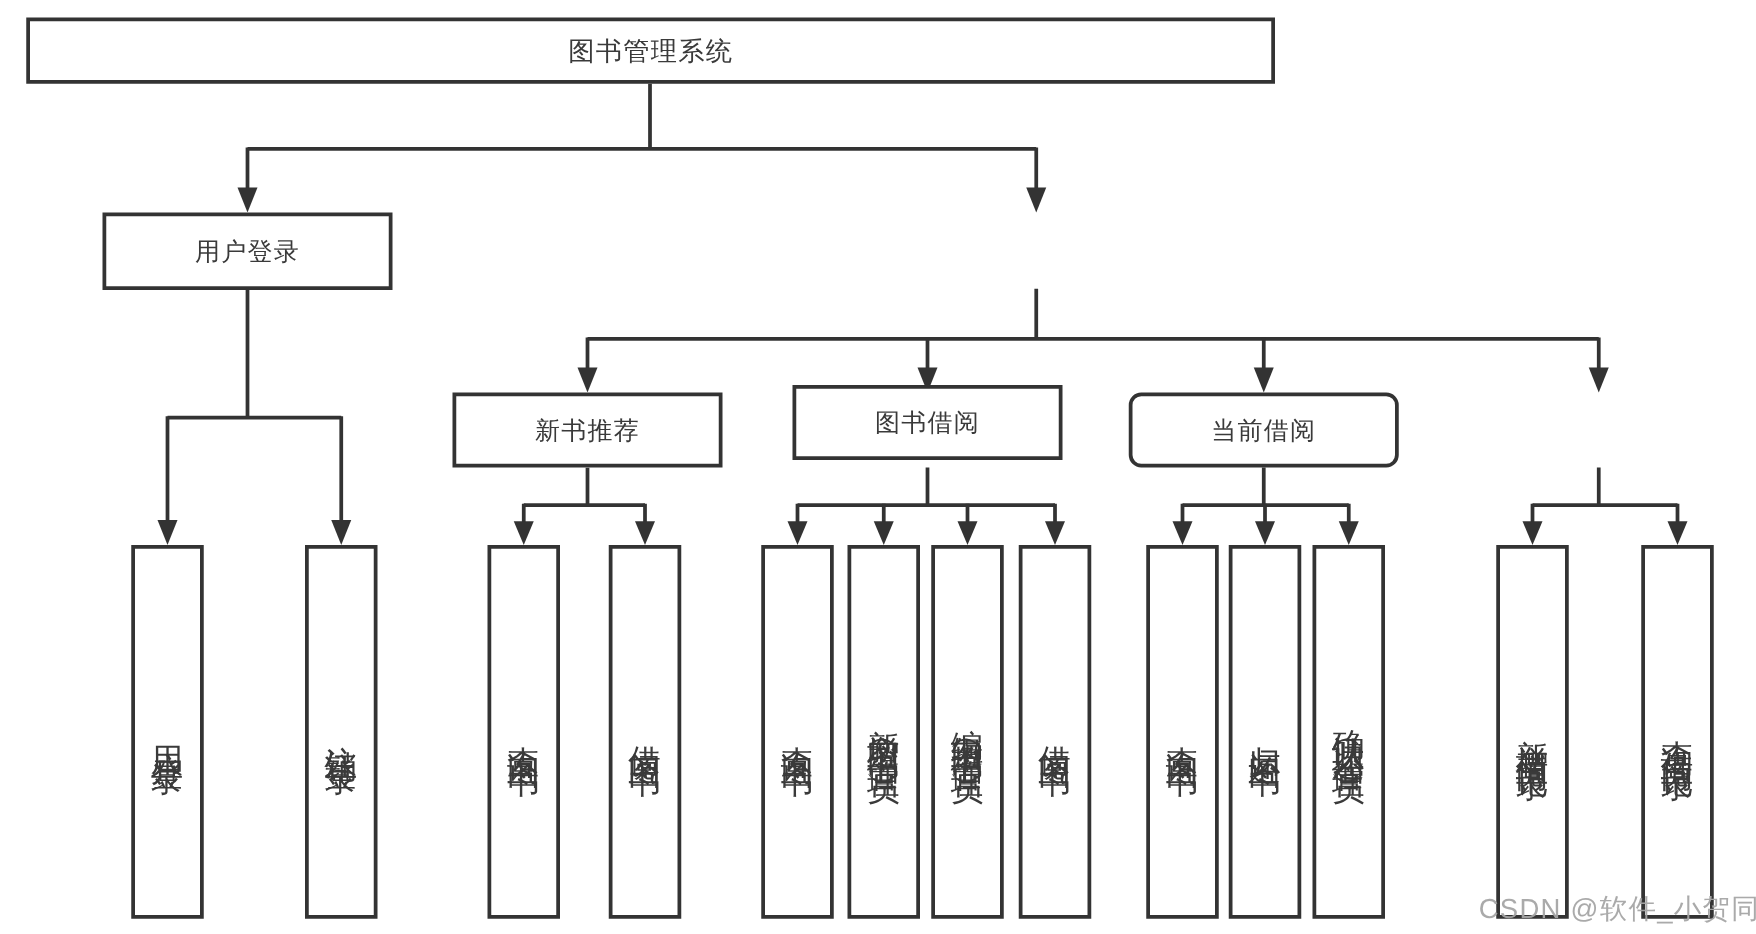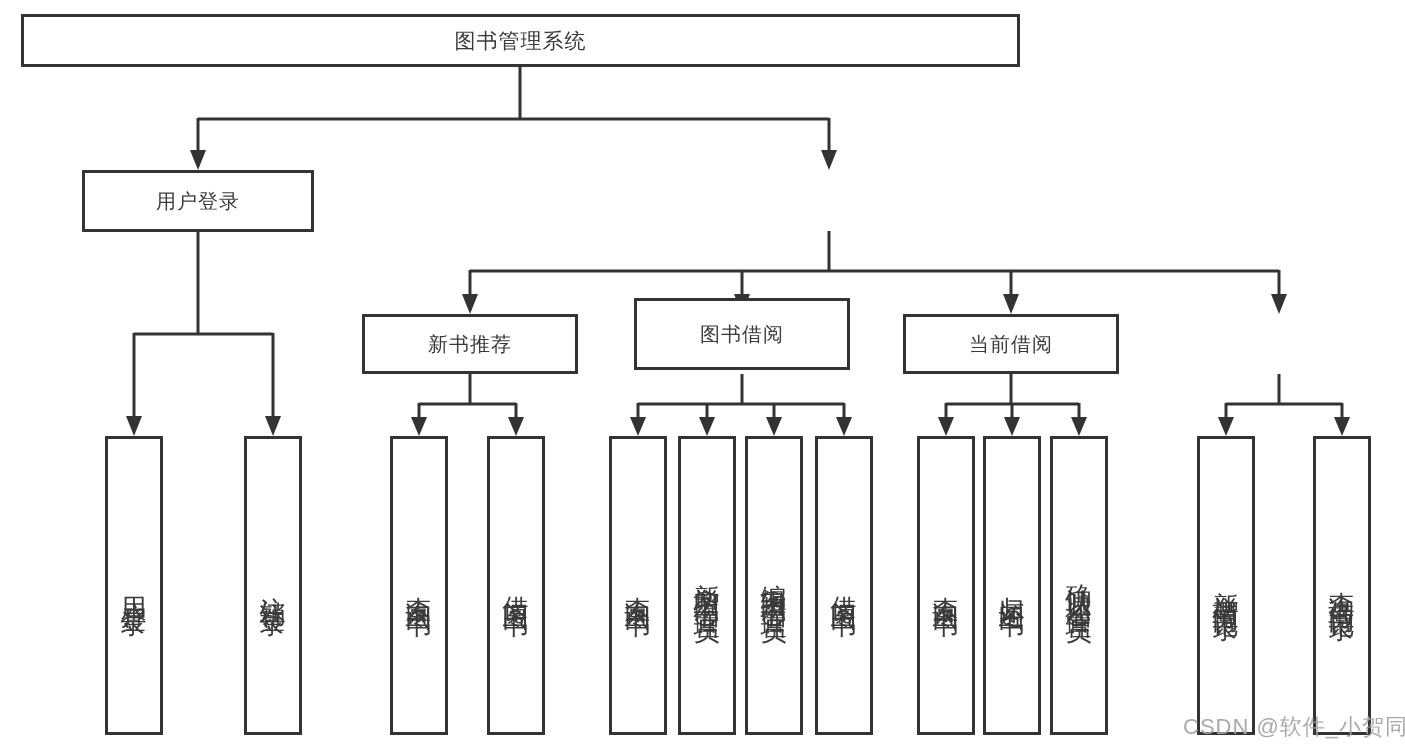--- a/index.html
+++ b/index.html
@@ -144,24 +144,24 @@
     <span class="hlabel">图书管理系统</span>
   </div>
 
   <div class="box" style="left:82px; top:170px; width:232px; height:62px;">
     <span class="hlabel">用户登录</span>
   </div>
 
   <div class="box" style="left:362px; top:314px; width:216px; height:60px;">
     <span class="hlabel">新书推荐</span>
   </div>
-  <div class="box" style="left:634px; top:298px; width:216px; height:72px;">
+  <div class="box" style="left:634px; top:308px; width:216px; height:60px;">
     <span class="hlabel">图书借阅</span>
   </div>
-  <div class="box" style="left:903px; top:314px; width:216px; height:60px;">
+  <div class="box" style="left:903px; top:314px; width:216px; height:60px;border-radius:10px;">
     <span class="hlabel">当前借阅</span>
   </div>
 
   <div class="box vbox" style="left:105px;">
     <span class="vlabel">用户登录</span>
   </div>
   <div class="box vbox" style="left:244px;">
     <span class="vlabel">注销登录</span>
   </div>
 

